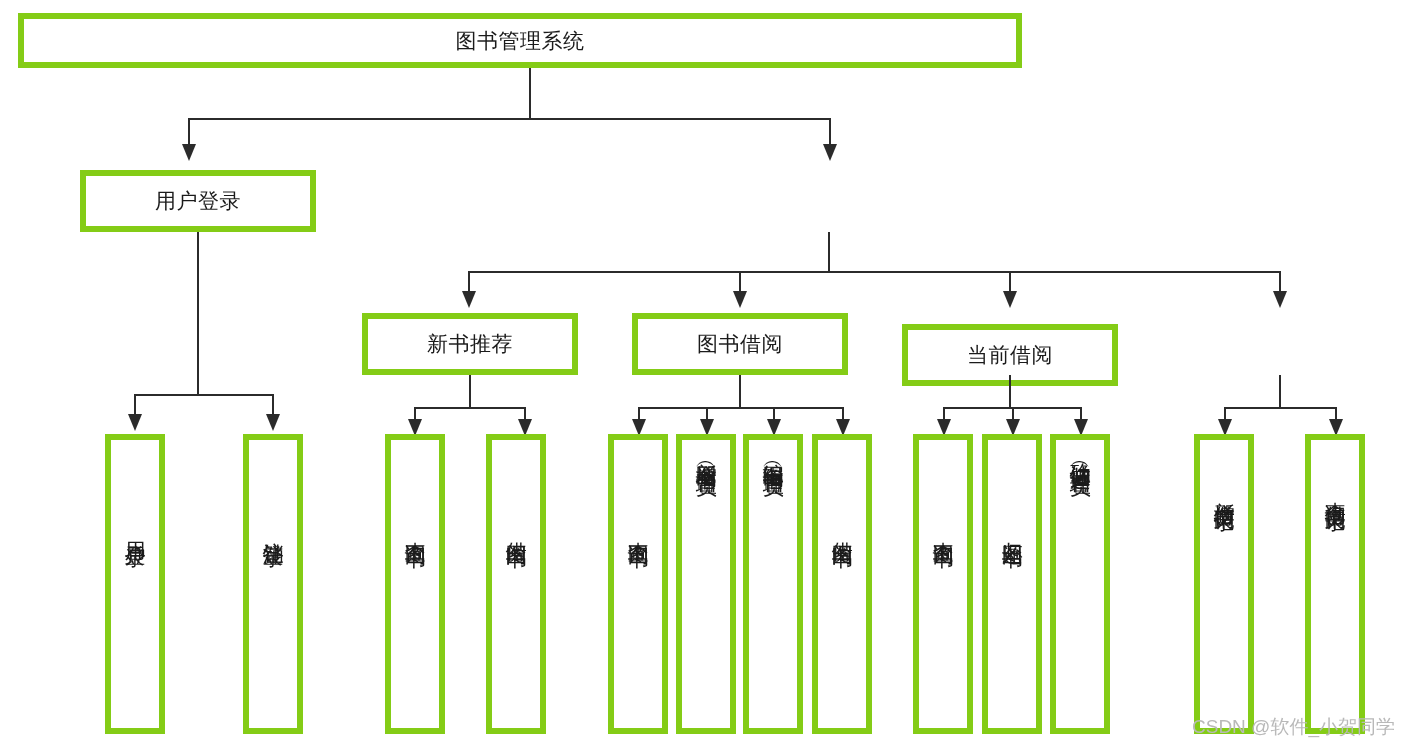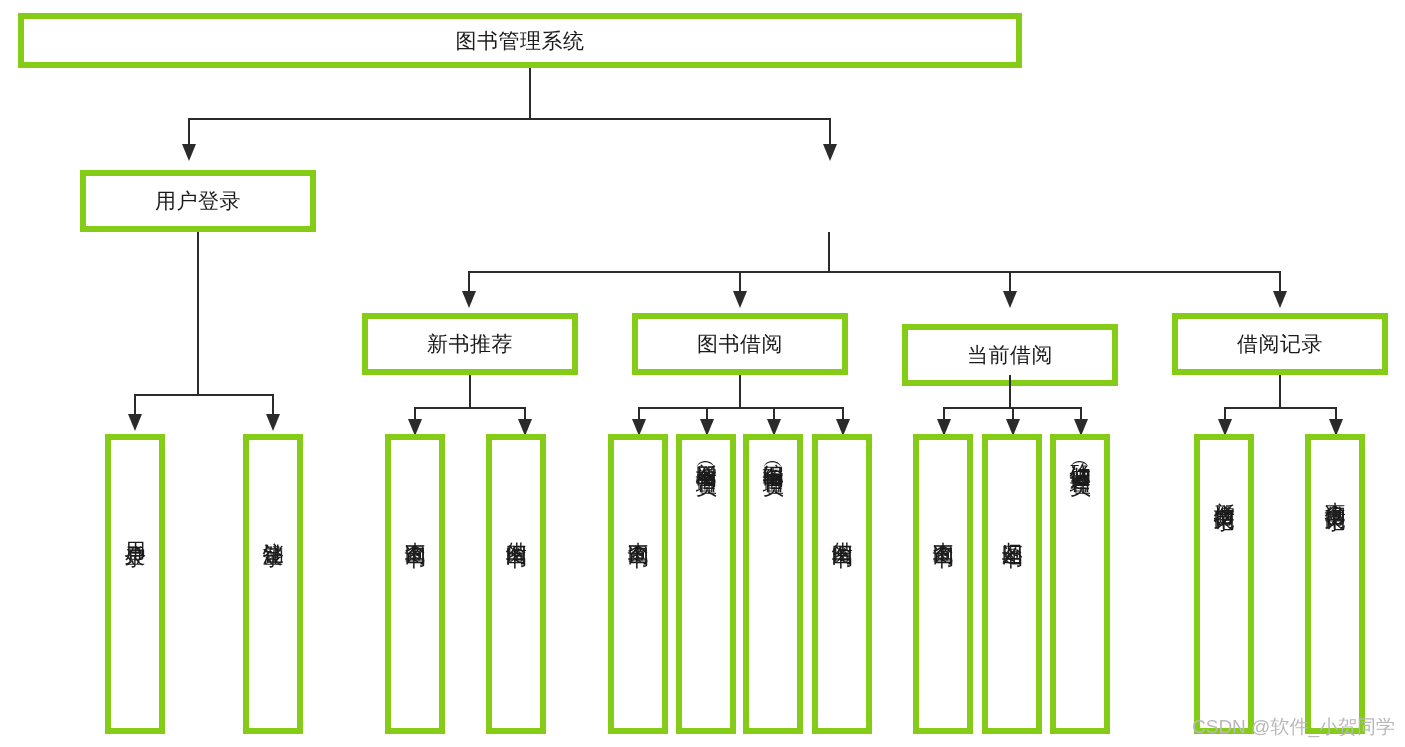--- a/index.html
+++ b/index.html
@@ -119,23 +119,20 @@
 
   <div class="node horizontal" style="left:362px; top:313px; width:216px; height:62px;">
     <span class="label">新书推荐</span>
   </div>
   <div class="node horizontal" style="left:632px; top:313px; width:216px; height:62px;">
     <span class="label">图书借阅</span>
   </div>
   <div class="node horizontal" style="left:902px; top:324px; width:216px; height:62px;">
     <span class="label">当前借阅</span>
   </div>
-  <div class="node horizontal" style="left:1172px; top:313px; width:216px; height:62px;">
-    <span class="label">借阅记录</span>
-  </div>
 
   <div class="line vline" style="left:469px; top:375px; height:32px;"></div>
   <div class="line hline" style="left:414px; top:407px; width:110px;"></div>
   <div class="line vline" style="left:414px; top:407px; height:14px;"></div>
   <div class="arrow" style="left:408px; top:419px;"></div>
   <div class="line vline" style="left:524px; top:407px; height:14px;"></div>
   <div class="arrow" style="left:518px; top:419px;"></div>
 
   <div class="line vline" style="left:739px; top:375px; height:32px;"></div>
   <div class="line hline" style="left:638px; top:407px; width:204px;"></div>

